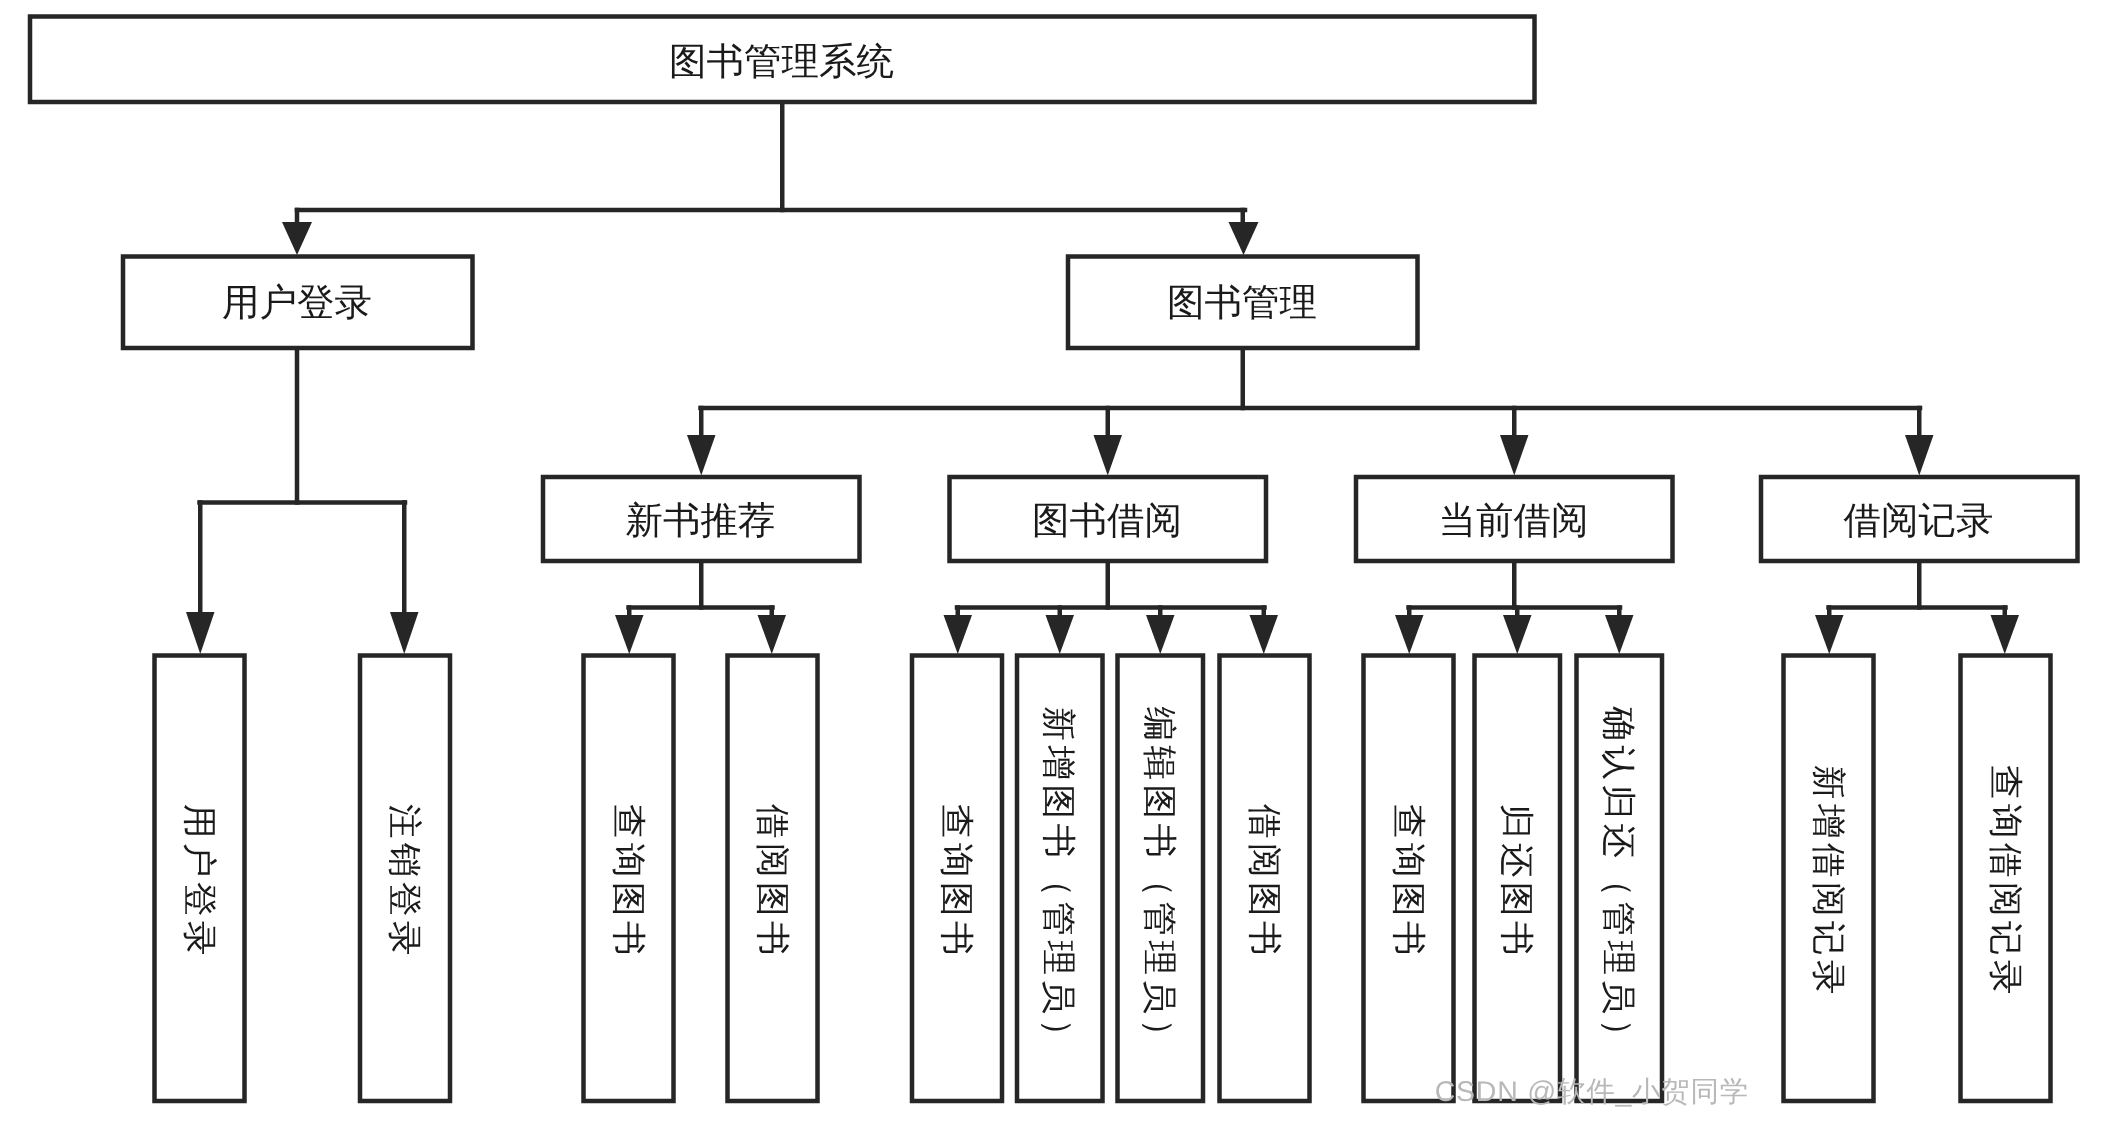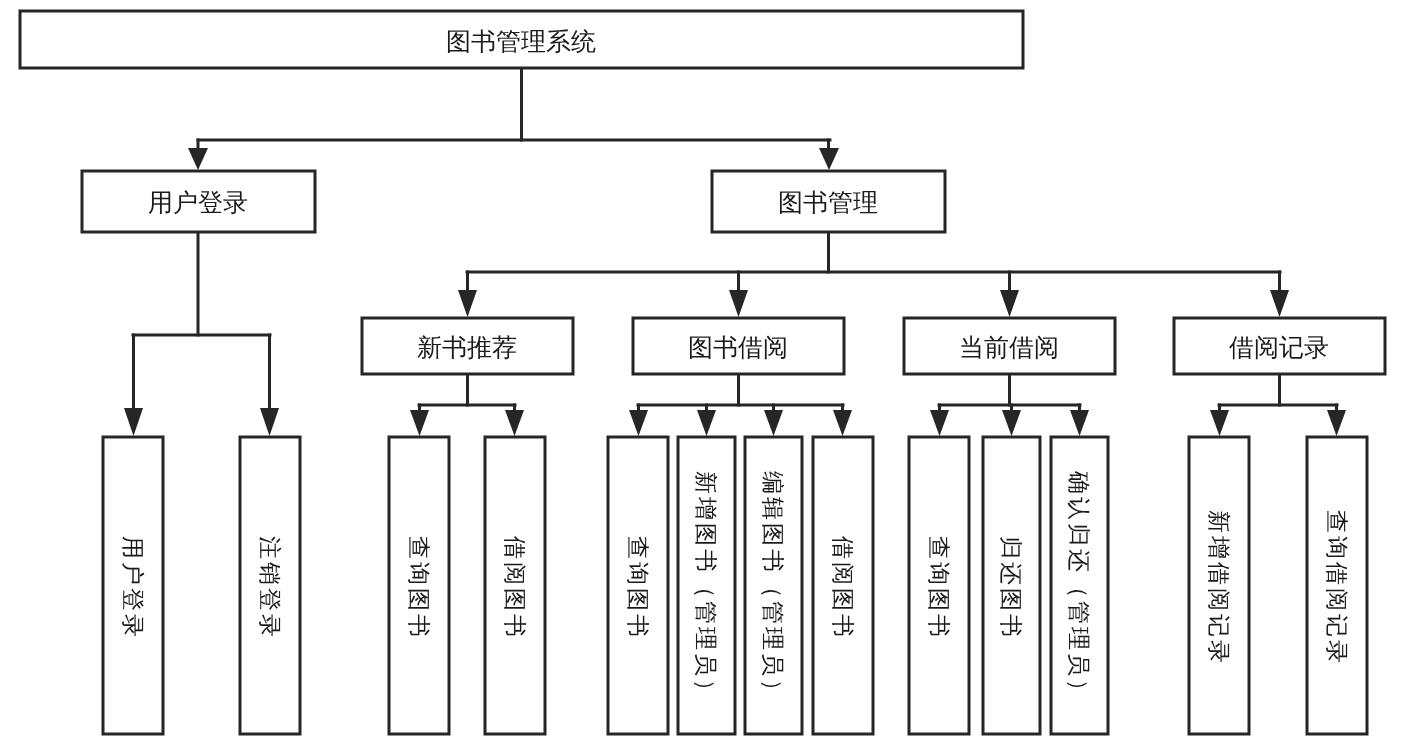--- a/index.html
+++ b/index.html
@@ -225,13 +225,14 @@
       <text class="node-label leaf" x="1219" y="588" transform="rotate(90 1219 588)">新增借阅记录</text>
     </g>
 
     <g>
       <rect class="node-box" x="1307" y="437" width="60" height="297"></rect>
       <text class="node-label leaf" x="1337" y="588" transform="rotate(90 1337 588)">查询借阅记录</text>
     </g>
 
   </svg>
 
+  <div class="watermark">CSDN @软件_小贺同学</div>
 </div>
 
 </body></html>

